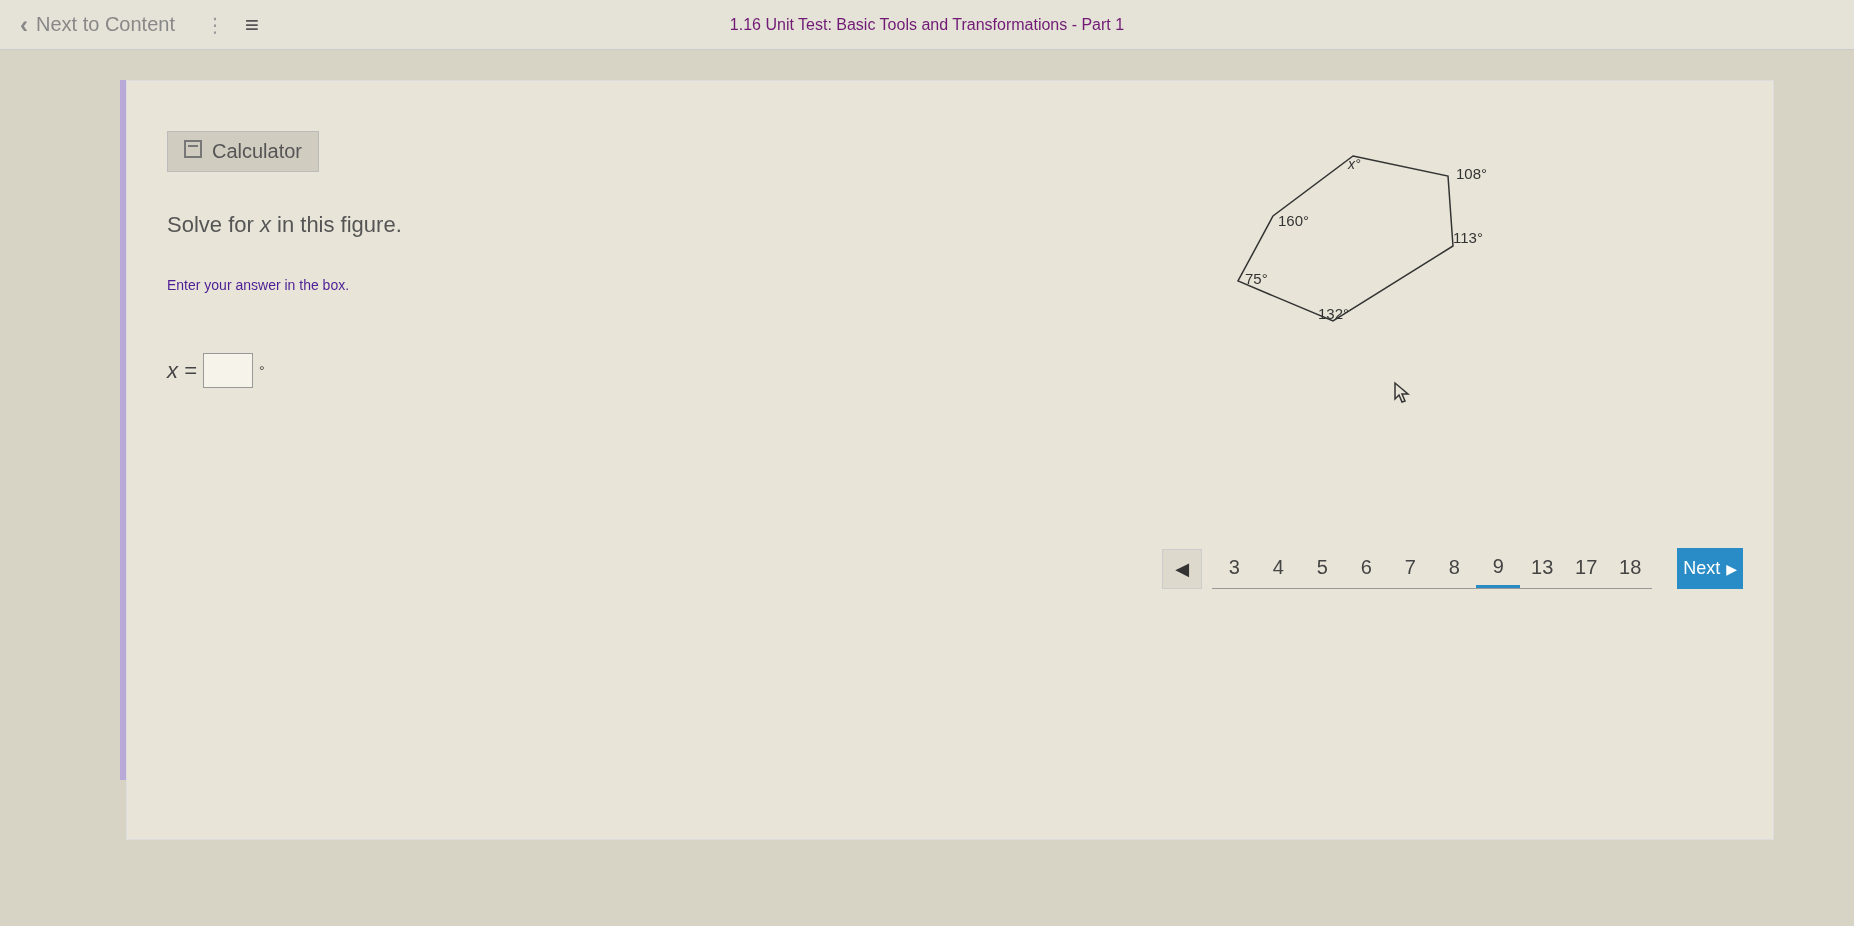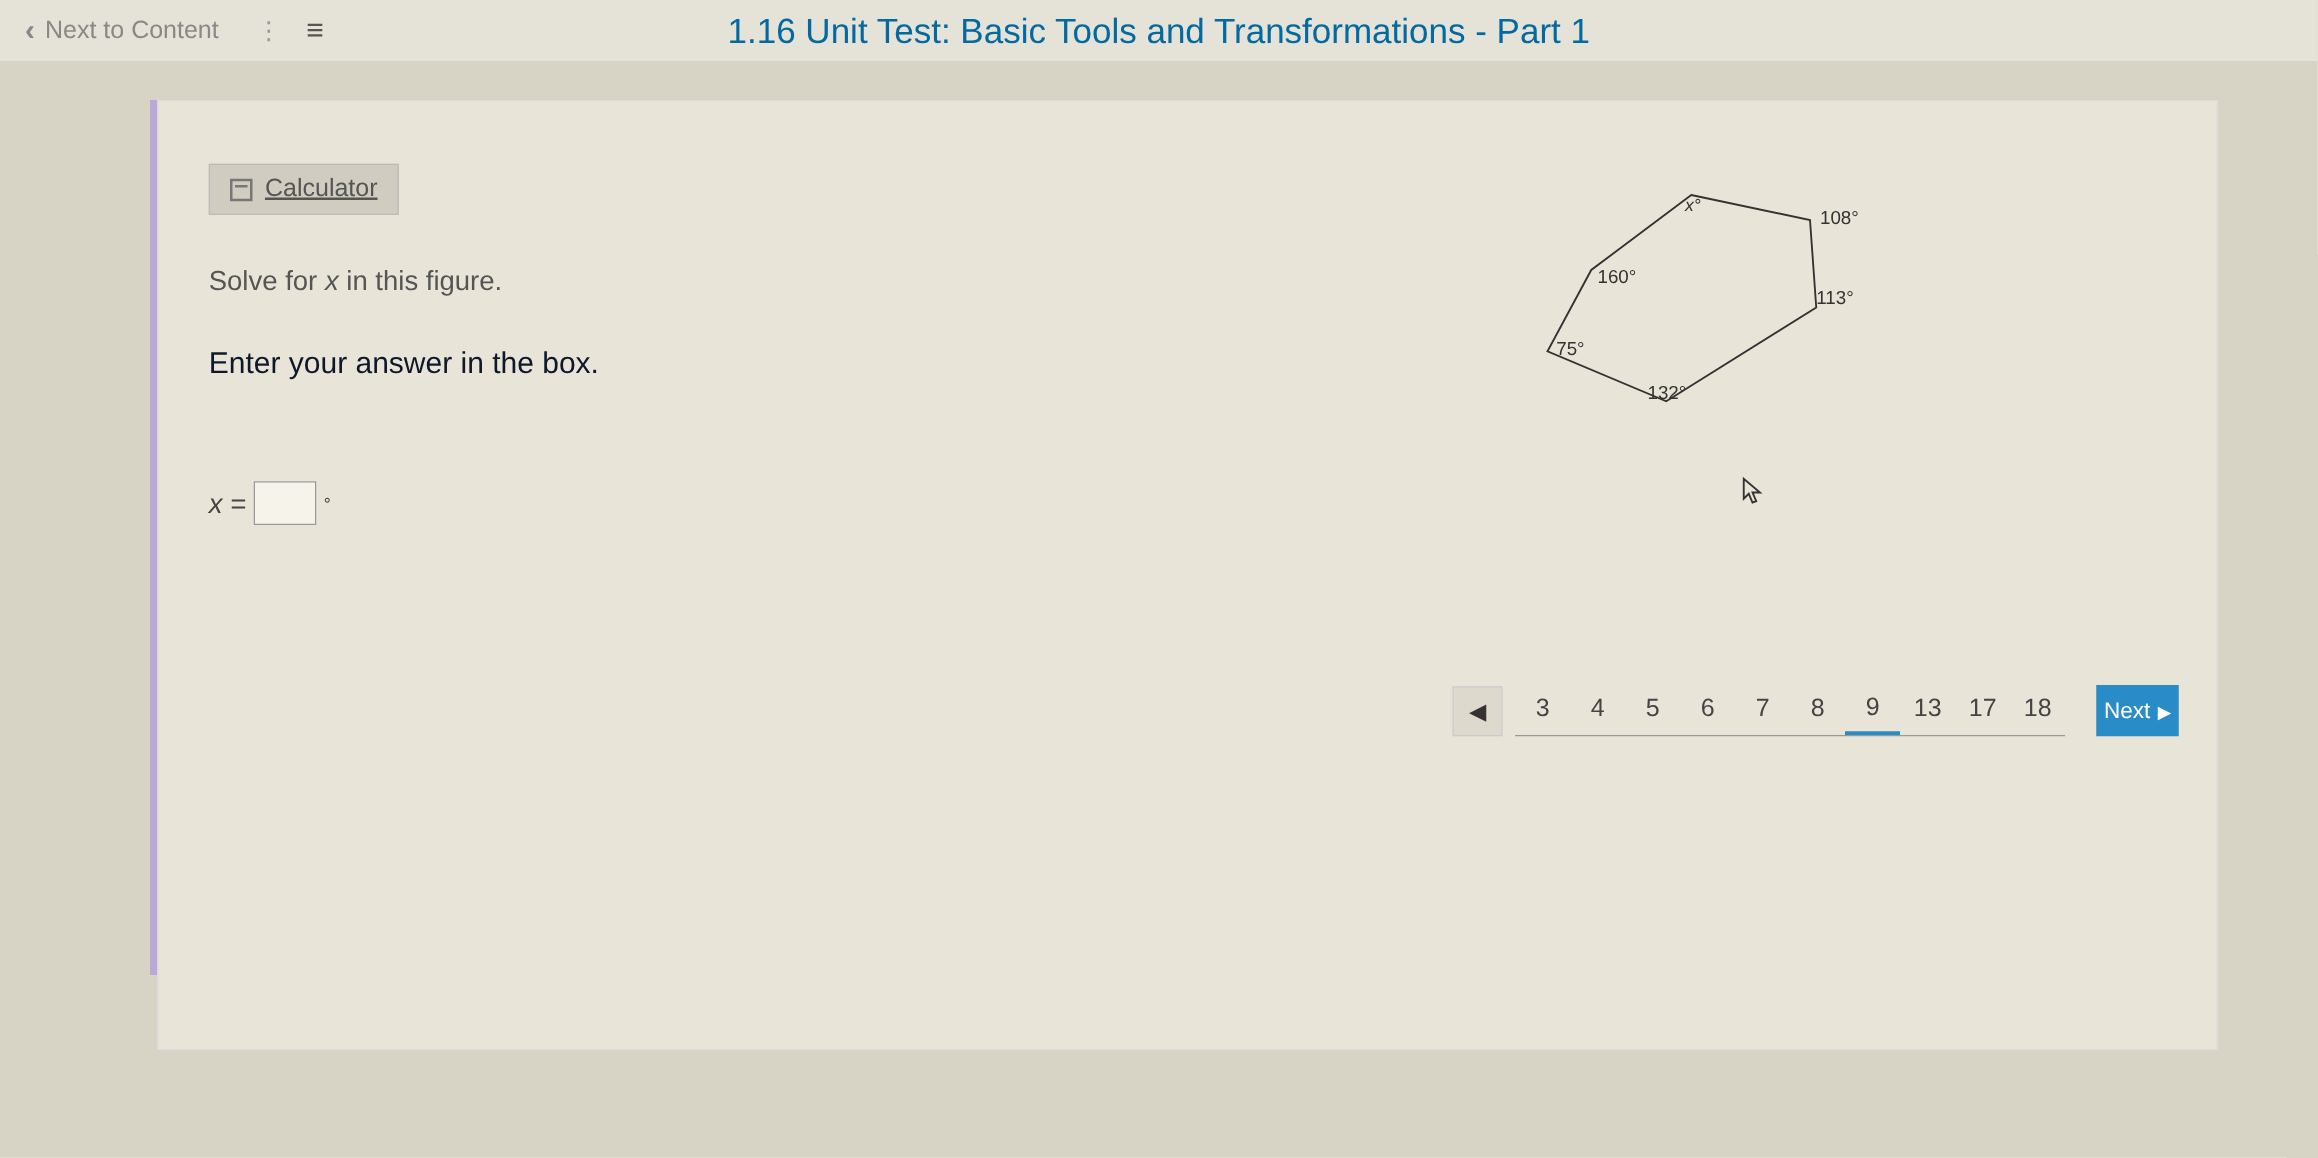--- a/index.html
+++ b/index.html
@@ -43,22 +43,22 @@
     .hamburger {
       margin-left: 20px;
       color: #555;
       font-size: 24px;
       cursor: pointer;
     }
     .page-title {
       position: absolute;
       left: 50%;
       transform: translateX(-50%);
-      font-size: 28px;
-      color: #0369a1;
+      font-size: 16px;
+      color: #701a75;
     }
     .content-wrapper {
       display: flex;
       padding: 30px 80px 0 120px;
       height: calc(100% - 50px);
     }
     .side-accent {
       width: 6px;
       background: #b8a9d9;
       height: 700px;
@@ -66,29 +66,27 @@
     .main-panel {
       background: #e8e5d8;
       width: 100%;
       height: 760px;
       border: 1px solid #ddd;
       padding: 50px 40px;
       position: relative;
     }
     .calculator-btn {
       display: inline-flex;
-      align-items: center;
       background: #d0ccc0;
       border: 1px solid #bbb;
       padding: 8px 16px;
       font-size: 20px;
       color: #555;
       cursor: pointer;
       margin-bottom: 40px;
-      text-decoration: underline;
     }
     .calc-icon {
       width: 18px;
       height: 18px;
       border: 2px solid #777;
       margin-right: 10px;
       position: relative;
     }
     .calc-icon::before {
       content: "";
@@ -101,23 +99,23 @@
     }
     .question-text {
       font-size: 22px;
       color: #555;
       margin-bottom: 39px;
     }
     .question-text .italic {
       font-style: italic;
     }
     .instruction-text {
-      font-size: 24px;
-      color: #0f172a;
-      margin-bottom: 80px;
+      font-size: 14px;
+      color: #4c1d95;
+      margin-bottom: 60px;
     }
     .answer-row {
       display: flex;
       align-items: center;
       font-size: 22px;
       color: #444;
       font-style: italic;
     }
     .answer-input {
       width: 50px;

